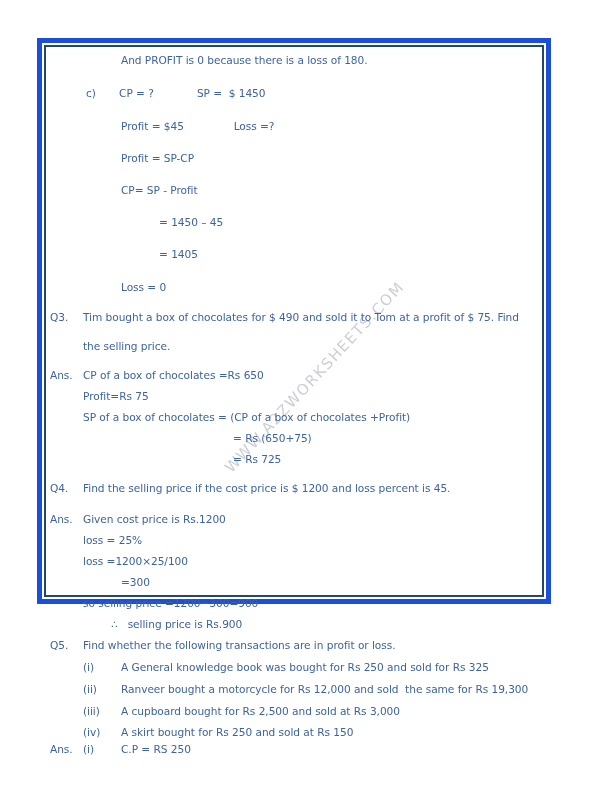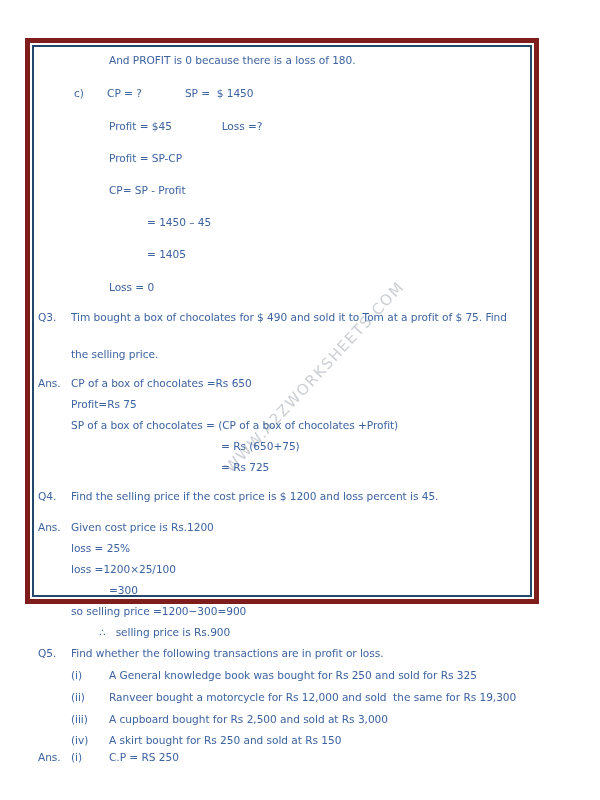--- a/index.html
+++ b/index.html
@@ -8,22 +8,22 @@
     font-family:"DejaVu Sans", sans-serif;
     font-size:10.6px;letter-spacing:-0.05px;color:#3d63a0;
   }
   .watermark{
     position:absolute;left:196px;top:388px;width:200px;
     text-align:center;transform:rotate(-47deg);
     color:#c3c7cd;opacity:.85;font-size:15px;letter-spacing:1.5px;
     font-family:"DejaVu Sans", sans-serif;z-index:0;
   }
   .frame{
-    position:absolute;left:25px;top:38px;width:514px;height:566px;
-    border:5px solid #7f1d1d;box-sizing:border-box;z-index:1;
+    position:absolute;left:37px;top:38px;width:514px;height:566px;
+    border:5px solid #1d4ed8;box-sizing:border-box;z-index:1;
   }
   .inner{
     position:absolute;inset:2px;border:2px solid #23486b;
   }
   .content{
     position:absolute;inset:0;padding:3px 6px 0 4px;box-sizing:border-box;
   }
   .row{display:flex;line-height:21px;white-space:pre;}
   .g{flex:0 0 33px;}
   .g2{flex:0 0 38px;}
@@ -46,21 +46,21 @@
       <div class="row"><span class="pl71">And PROFIT is 0 because there is a loss of 180.</span></div>
       <div class="row" style="margin-top:12px"><span class="pl36">c)       CP = ?             SP =  $ 1450</span></div>
       <div class="row" style="margin-top:12px"><span class="pl71">Profit = $45               Loss =?</span></div>
       <div class="row" style="margin-top:11px"><span class="pl71">Profit = SP-CP</span></div>
       <div class="row" style="margin-top:11px"><span class="pl71">CP= SP - Profit</span></div>
       <div class="row" style="margin-top:11px"><span class="pl109">= 1450 – 45</span></div>
       <div class="row" style="margin-top:11px"><span class="pl109">= 1405</span></div>
       <div class="row" style="margin-top:12px"><span class="pl71">Loss = 0</span></div>
 
       <div class="row" style="margin-top:9px"><span class="g">Q3.</span><span>Tim bought a box of chocolates for $ 490 and sold it to Tom at a profit of $ 75. Find</span></div>
-      <div class="row" style="margin-top:16px"><span class="g"></span><span>the selling price.</span></div>
+      <div class="row" style="margin-top:8px"><span class="g"></span><span>the selling price.</span></div>
 
       <div class="row" style="margin-top:8px"><span class="g">Ans.</span><span>CP of a box of chocolates =Rs 650</span></div>
       <div class="row"><span class="g"></span><span>Profit=Rs 75</span></div>
       <div class="row"><span class="g"></span><span>SP of a box of chocolates = (CP of a box of chocolates +Profit)</span></div>
       <div class="row"><span class="g"></span><span class="t150">= Rs (650+75)</span></div>
       <div class="row"><span class="g"></span><span class="t150">= Rs 725</span></div>
 
       <div class="row" style="margin-top:8px"><span class="g">Q4.</span><span>Find the selling price if the cost price is $ 1200 and loss percent is 45.</span></div>
 
       <div class="row" style="margin-top:10px"><span class="g">Ans.</span><span>Given cost price is Rs.1200</span></div>

